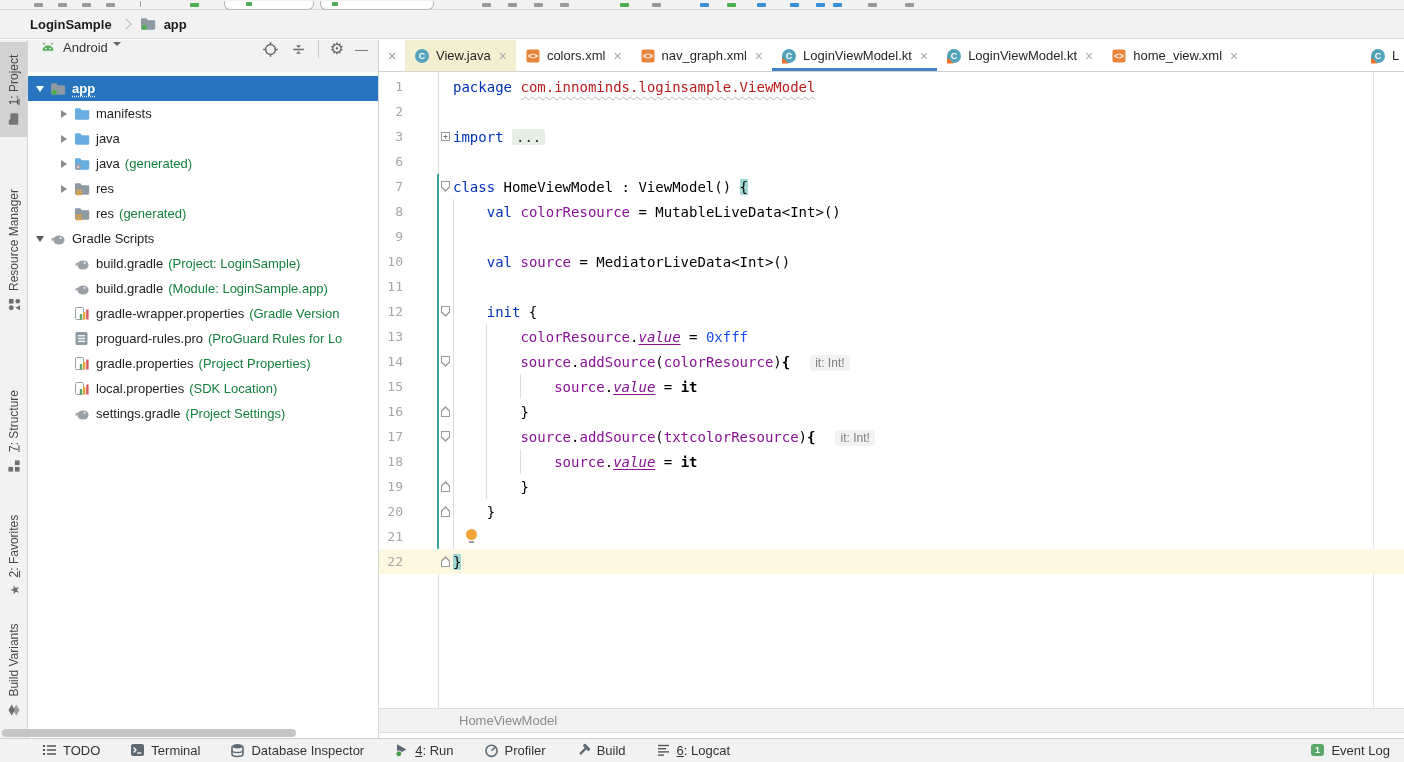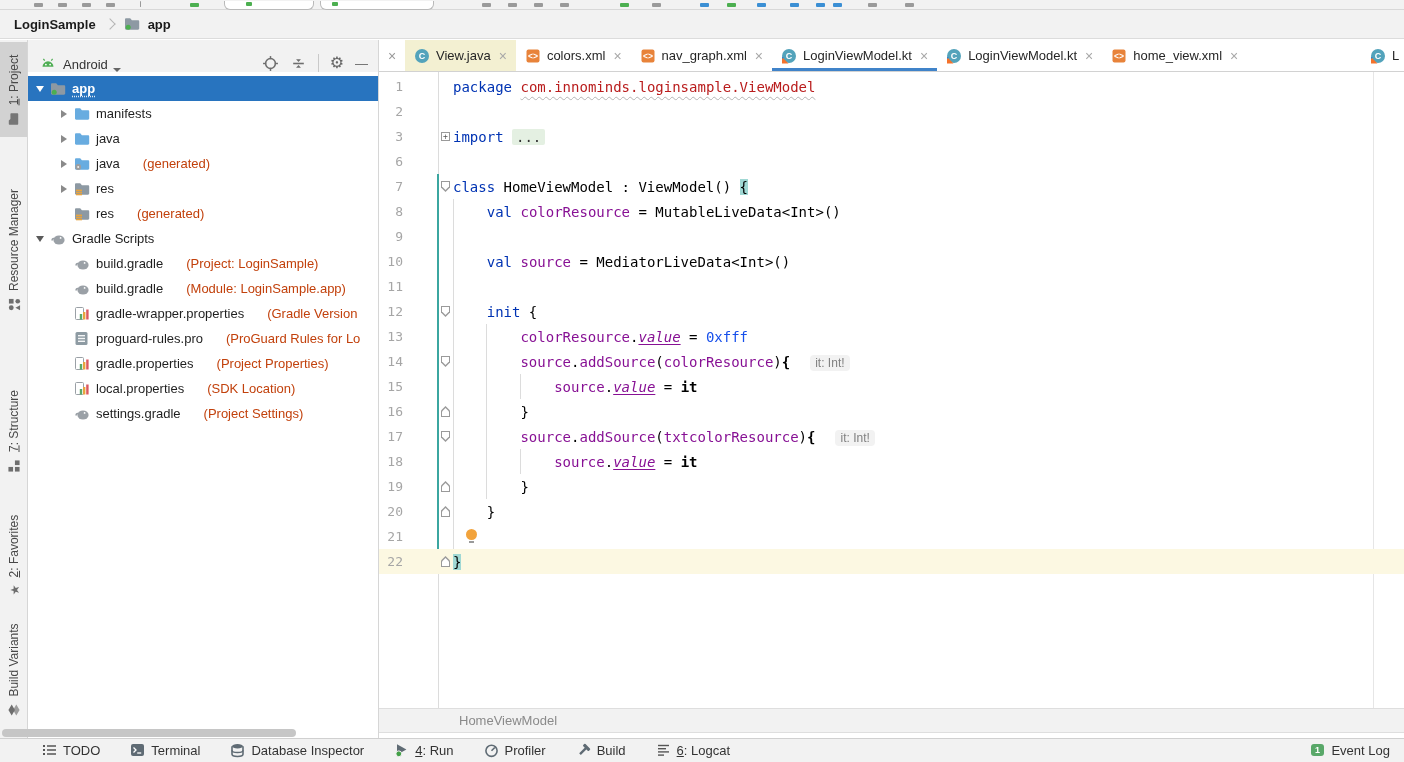--- a/index.html
+++ b/index.html
@@ -6,50 +6,50 @@
   #app{position:relative;width:1404px;height:762px;background:#fff;overflow:hidden;
        font-family:"Liberation Sans",sans-serif;-webkit-font-smoothing:antialiased;cursor:default}
   
   #top-strip{position:absolute;left:0;top:0;width:1404px;height:9px;background:#f2f2f2;border-bottom:1px solid #d8d8d8}
   #top-strip i{position:absolute;top:3px;display:block}
   .frag{width:9px;height:4px;background:#9a9a9a;border-radius:1px}
   .combo{height:8px;top:1px!important;background:#fff;border:1px solid #b9b9b9;border-top:none;border-radius:0 0 6px 6px}
   .fgreen{background:#4caf50}.fblue{background:#3b8fd4}
   
   #breadcrumb-bar{position:absolute;left:0;top:10px;width:1404px;height:29px;background:#f2f2f2;
-      border-bottom:1px solid #dcdcdc;display:flex;align-items:center;padding-left:14px;box-sizing:border-box;gap:8px}
+      border-bottom:1px solid #dcdcdc;display:flex;align-items:center;padding-left:30px;box-sizing:border-box;gap:8px}
   .bc-name{font-weight:bold;font-size:13px;color:#1b1b1b}
   .bc-chev{width:7px;height:7px;border-right:1.6px solid #b5b5b5;border-top:1.6px solid #b5b5b5;transform:rotate(45deg);margin:0 2px}
   .bc-ic{display:flex;align-items:center}
   
   #left-strip{position:absolute;left:0;top:40px;width:27px;bottom:24px;background:#f2f2f2;border-right:1px solid #d6d6d6}
   .vtab{position:absolute;left:0;width:27px}
   .vtab.active{background:#d2d2d2}
   .vtab .vin{position:absolute;height:28px;display:flex;align-items:center;justify-content:center;gap:7px;white-space:nowrap;transform:rotate(-90deg)}
   .vlabel{font-size:12px;color:#474747}
   .chic{font-size:12px;color:#6e6e6e;line-height:1}
   
   #project-panel{position:absolute;left:28px;top:40px;width:350px;bottom:24px;background:#fff;border-right:1px solid #d6d6d6;overflow:hidden}
-  .panel-header{height:32px;background:#f2f2f2;display:flex;align-items:flex-end;padding:16px 10px 0 12px;box-sizing:border-box}
+  .panel-header{height:32px;background:#f2f2f2;display:flex;align-items:flex-start;padding:0 10px 0 12px;box-sizing:border-box}
   .ph-label{font-size:13px;color:#333;margin:0 5px 0 7px}
   .ph-chev{width:0;height:0;border-top:4px solid #666;border-left:4px solid transparent;border-right:4px solid transparent;margin-top:2px}
   .ph-icons{margin-left:auto;display:flex;align-items:center;gap:11px}
   .ph-div{width:1px;height:18px;background:#c9c9c9}
   .uicchar{color:#676767;font-size:16px;line-height:1}
   #tree{margin-top:4px}
   .trow{display:flex;align-items:center;height:25px;font-size:13px;color:#1f1f1f;white-space:nowrap;overflow:hidden}
   .trow.sel{background:#2874bf;color:#fff}
   .t-arrow{flex:0 0 20px;display:flex;justify-content:center;align-items:center}
   .tri-c{width:0;height:0;border-left:6px solid #8a8a8a;border-top:4.5px solid transparent;border-bottom:4.5px solid transparent}
   .tri-e{width:0;height:0;border-top:6px solid #5a5a5a;border-left:4.5px solid transparent;border-right:4.5px solid transparent}
   .sel .tri-e{border-top-color:#fff}
   .t-ic{flex:0 0 16px;margin-right:6px;display:flex;align-items:center}
   .t-label.b{font-weight:bold}
   .t-label.dots{text-decoration:underline dotted rgba(255,255,255,.85);text-underline-offset:3px}
-  .t-suffix{color:#c2410c;margin-left:23px}
+  .t-suffix{color:#15803d;margin-left:5px}
   #panel-hscroll{position:absolute;left:2px;top:729px;width:294px;height:8px;background:#c6c6c6;border-radius:4px;z-index:6}
   
   #editor{position:absolute;left:379px;top:40px;right:0;bottom:24px;background:#fff}
   #tabbar{height:31px;border-bottom:1px solid #d2d2d2;display:flex;align-items:stretch;background:#fff;overflow:hidden}
   .bar-close{width:26px;display:flex;align-items:center;justify-content:center;color:#9a9a9a;font-size:14px}
   .etab{display:flex;align-items:center;gap:6px;padding:0 9px;font-size:13px;color:#262626;position:relative}
   .etab.preview{background:#f3f0d2}
   .etab.active{box-shadow:inset 0 -3px 0 #4083c9}
   .etab .tclose{color:#a8a8a8;font-size:14px;margin-left:2px}
   .etab.clipped{margin-left:auto;flex:0 0 34px;overflow:hidden;padding-right:0}

